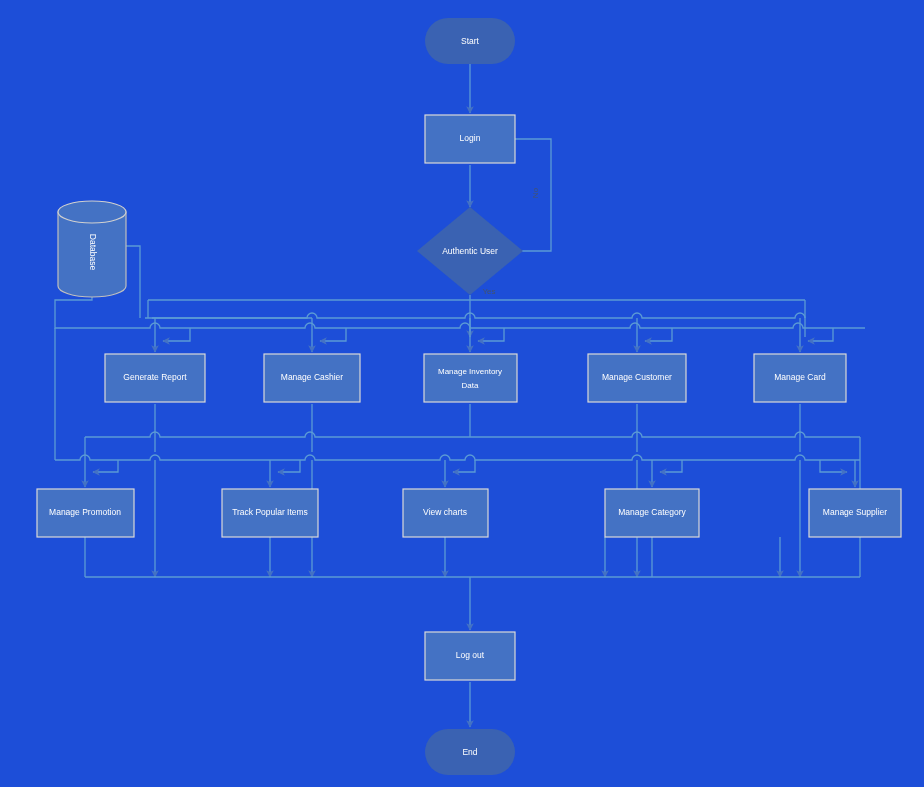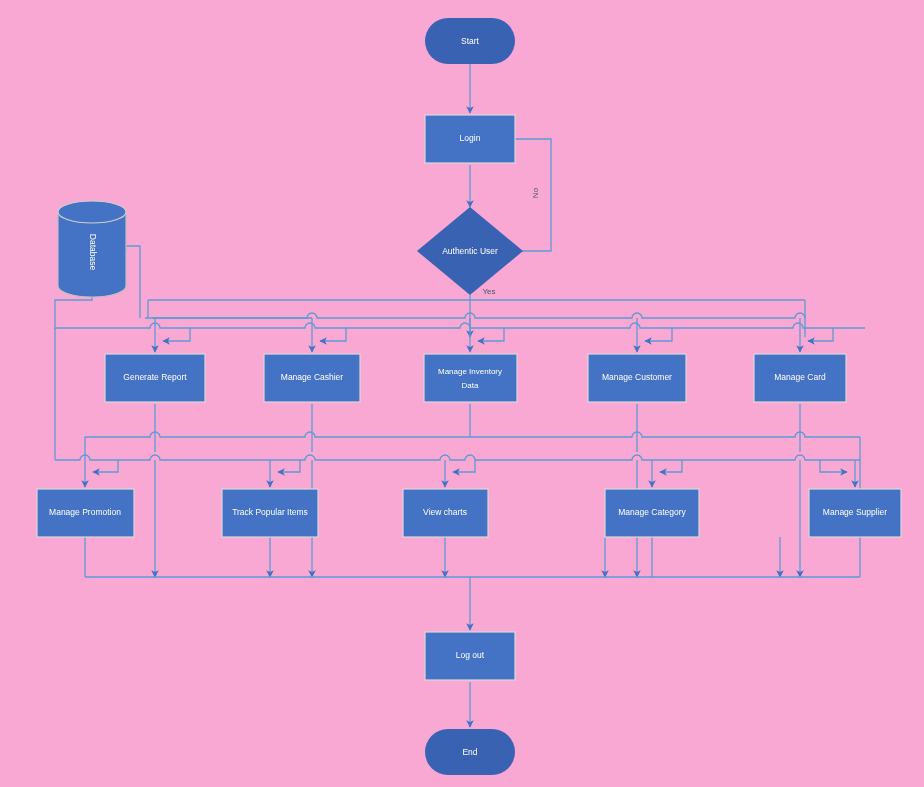--- a/index.html
+++ b/index.html
@@ -11,21 +11,21 @@
   body {
     width: 924px;
     height: 787px;
     font-family: "Liberation Sans", sans-serif;
     overflow: hidden;
   }
   #diagram-root {
     position: relative;
     width: 924px;
     height: 787px;
-    background: #f9a8d4;
+    background: #1d4ed8;
   }
   svg#flowchart {
     display: block;
     width: 924px;
     height: 787px;
   }
   .node-shape {
     fill: #4472C4;
     stroke: #D9D9D9;
     stroke-width: 1.2;

